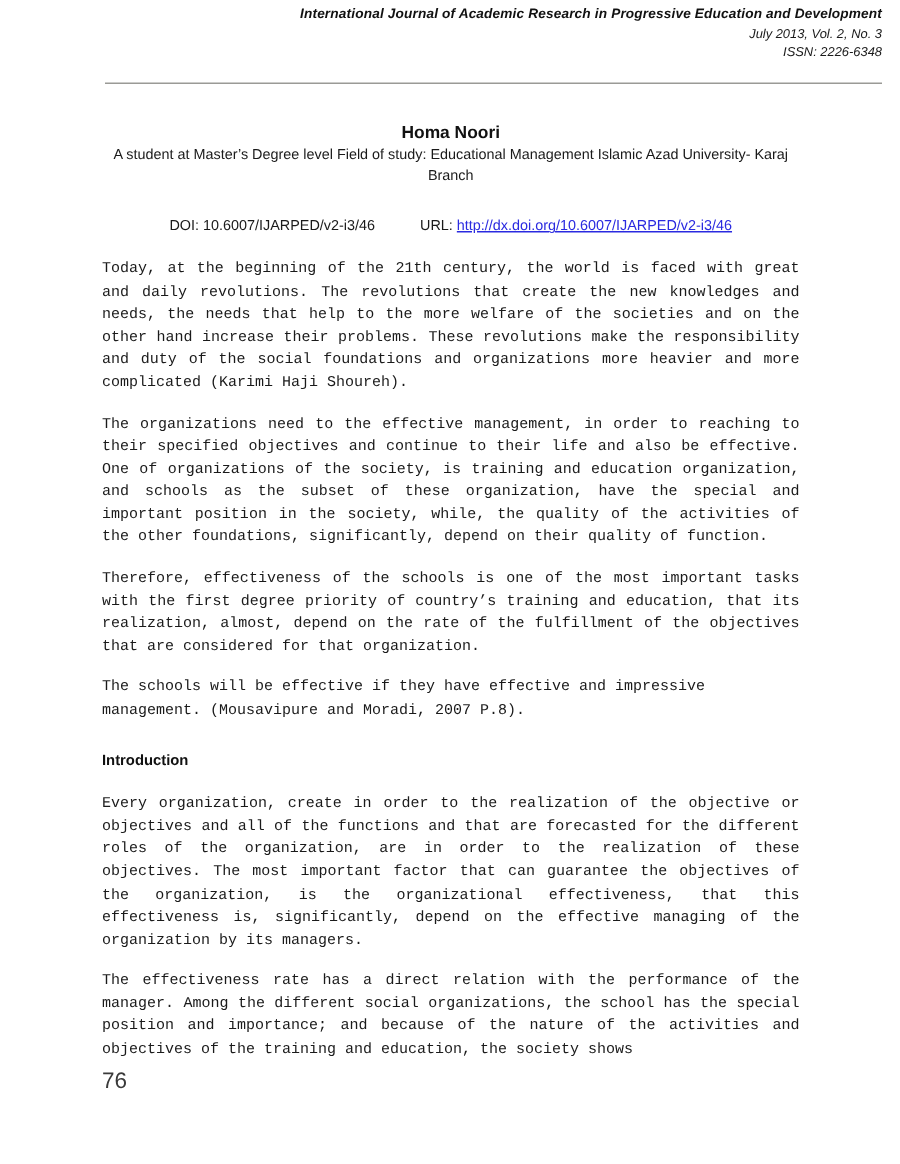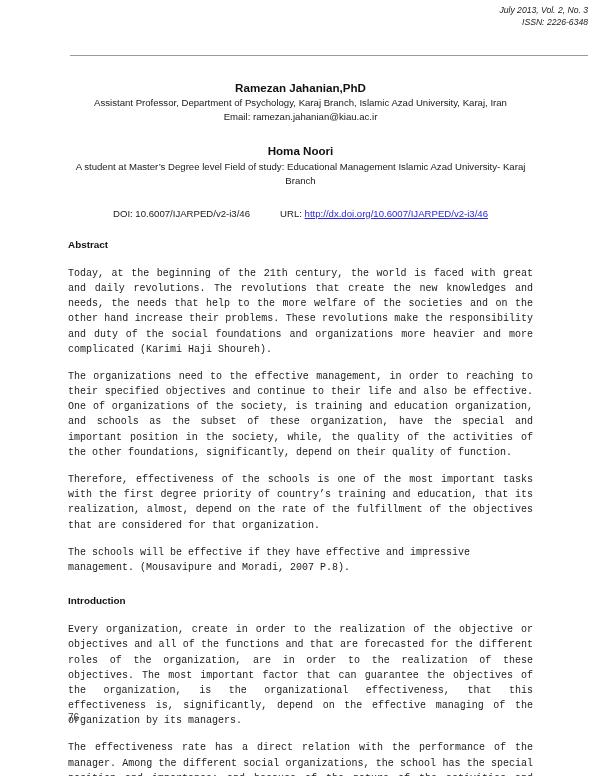--- a/index.html
+++ b/index.html
@@ -136,58 +136,53 @@
   .para.first-of-block { margin-top: 16px; }
   .para + .para { margin-top: 12px; }
 
   .para.nojustify { text-align: left; }
 
   
   .page-number {
     position: absolute;
     left: 68px;
     top: 712px;
-    font-size: 10px;
+    font-size: 15px;
     color: #3a3a3a;
   }
 </style>
 </head>
 <body>
 
 <div class="page-header">
 
 
   <div class="header-meta">
+    <div class="journal-name">International Journal of Academic Research in Progressive Education and Development</div>
     <div class="issue-line">July 2013, Vol. 2, No. 3</div>
     <div class="issn-line">ISSN:  2226-6348</div>
   </div>
 
   <div class="header-rule"></div>
 </div>
 
 <div class="doc-body">
 
 
-  <div class="author-group">
-    <div class="author-name">Ramezan Jahanian,PhD</div>
-    <div class="author-affil">Assistant Professor, Department of Psychology, Karaj Branch, Islamic Azad University, Karaj, Iran</div>
-    <div class="author-email">Email: ramezan.jahanian@kiau.ac.ir</div>
-  </div>
 
   <div class="author-group second">
     <div class="author-name">Homa Noori</div>
     <div class="author-affil">A student at Master’s Degree level Field of study: Educational Management Islamic Azad University- Karaj Branch</div>
   </div>
 
   <div class="doi-line">
     <span>DOI: 10.6007/IJARPED/v2-i3/46</span><span class="gap"></span><span>URL:</span>
     <a class="doi-url" href="#">http://dx.doi.org/10.6007/IJARPED/v2-i3/46</a>
   </div>
 
-  <div class="section-heading">Abstract</div>
   <p class="para first-of-block">Today, at the beginning of the 21th century, the world is faced with great and daily revolutions. The revolutions that create the new knowledges and needs, the needs that help to the more welfare of the societies and on the other hand increase their problems. These revolutions make the responsibility and duty of the social foundations and organizations more heavier and more complicated (Karimi Haji Shoureh).</p>
   <p class="para">The organizations need to the effective management, in order to reaching to their specified objectives and continue to their life and also be effective. One of organizations of the society, is training and education organization, and schools as the subset of these organization, have the special and important position in the society, while, the quality of the activities of the other foundations, significantly, depend on their quality of function.</p>
   <p class="para">Therefore, effectiveness of the schools is one of the most important tasks with the first degree priority of country’s training and education, that its realization, almost, depend on the rate of the fulfillment of the objectives that are considered for that organization.</p>
   <p class="para nojustify">The schools will be effective if they have effective and impressive management. (Mousavipure and Moradi, 2007 P.8).</p>
 
   <div class="section-heading">Introduction</div>
   <p class="para first-of-block">Every organization, create in order to the realization of the objective or objectives and all of the functions and that are forecasted for the different roles of the organization, are in order to the realization of these objectives. The most important factor that can guarantee the objectives of the organization, is the organizational effectiveness, that this effectiveness is, significantly, depend on the effective managing of the organization by its managers.</p>
   <p class="para">The effectiveness rate has a direct relation with the performance of the manager. Among the different social organizations, the school has the special position and importance; and because of the nature of the activities and objectives of the training and education, the society shows</p>
 
 </div>

